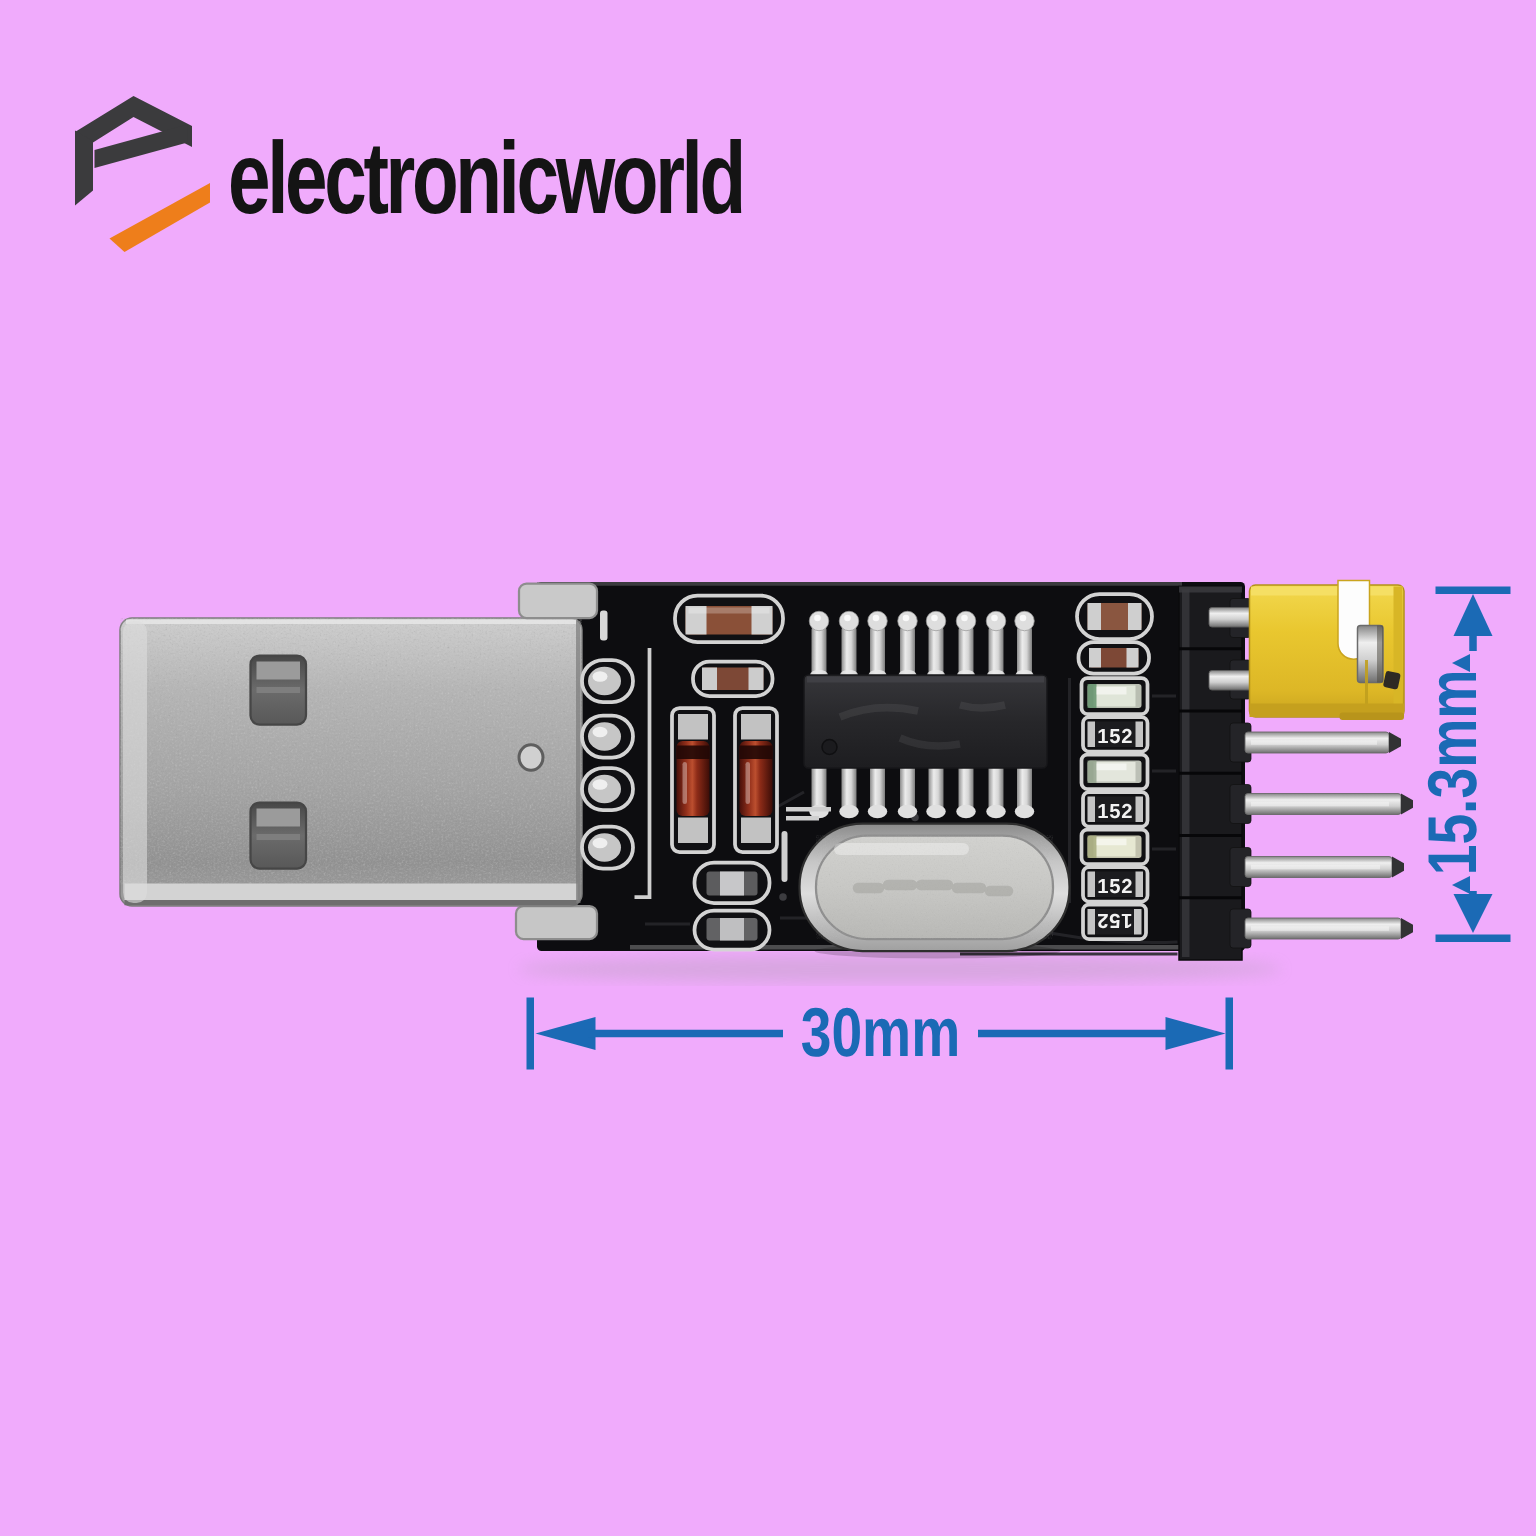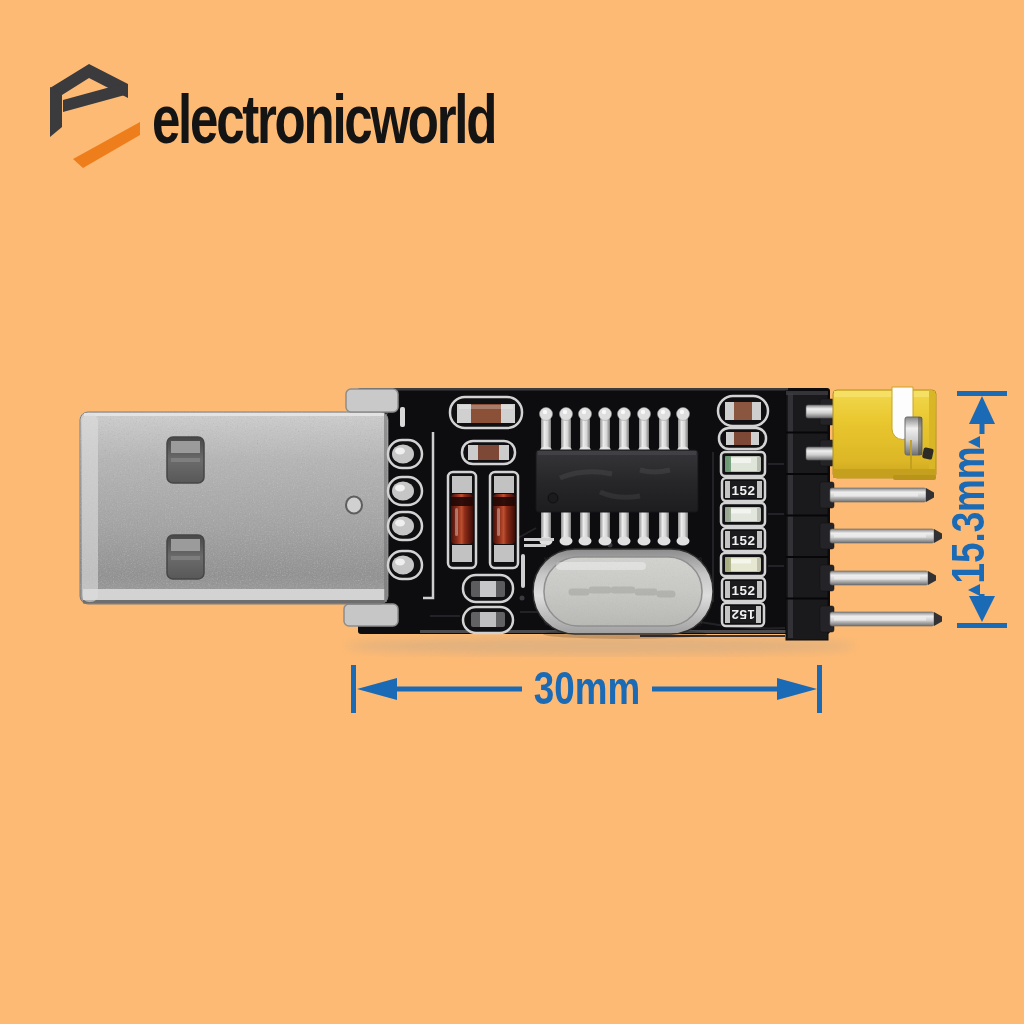--- a/index.html
+++ b/index.html
@@ -1,18 +1,18 @@
 <!DOCTYPE html>
 <html style="--dimension-blue: #1b6ab5; --logo-dark: #3b3b3d; --logo-orange: #ee7e1b; --jumper-yellow: #e9c72f; --pcb-black: #0d0d10;"><head>
 <meta charset="utf-8">
 <style>
   html,body{margin:0;padding:0;background:#ffffff;}
   .canvas{
     position:relative;width:1024px;height:1024px;overflow:hidden;
-    background:#fdba74;font-family:"Liberation Sans",sans-serif;
+    background:#f0abfc;font-family:"Liberation Sans",sans-serif;
   }
   .logo{position:absolute;left:0;top:0;width:620px;height:200px;}
   .logo-icon{position:absolute;left:45px;top:55px;width:130px;height:120px;}
   .logo-text{
     position:absolute;left:152px;top:80px;
     font-size:68px;font-weight:700;color:#141414;
     letter-spacing:-3px;white-space:nowrap;
     transform:scaleX(.75);transform-origin:0 0;
   }
   .product{position:absolute;left:55px;top:375px;width:955px;height:360px;}

